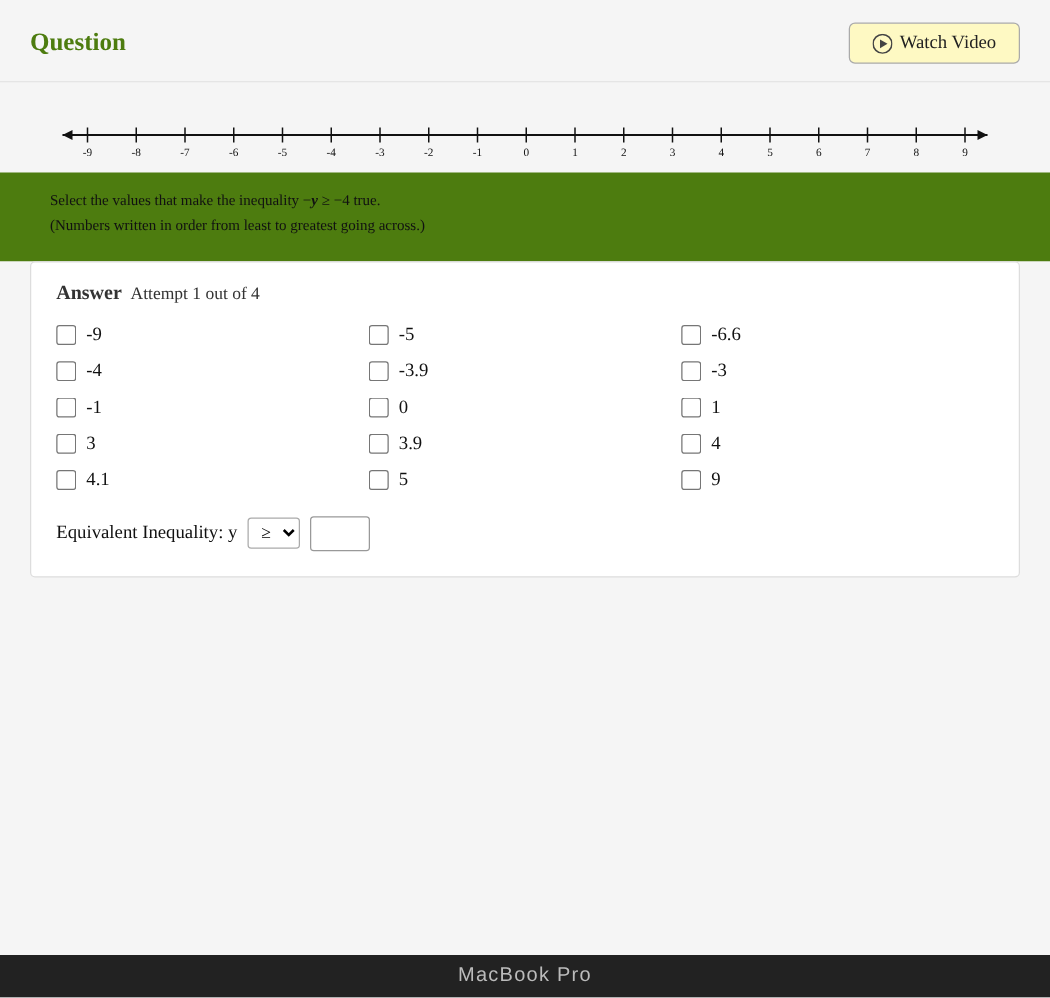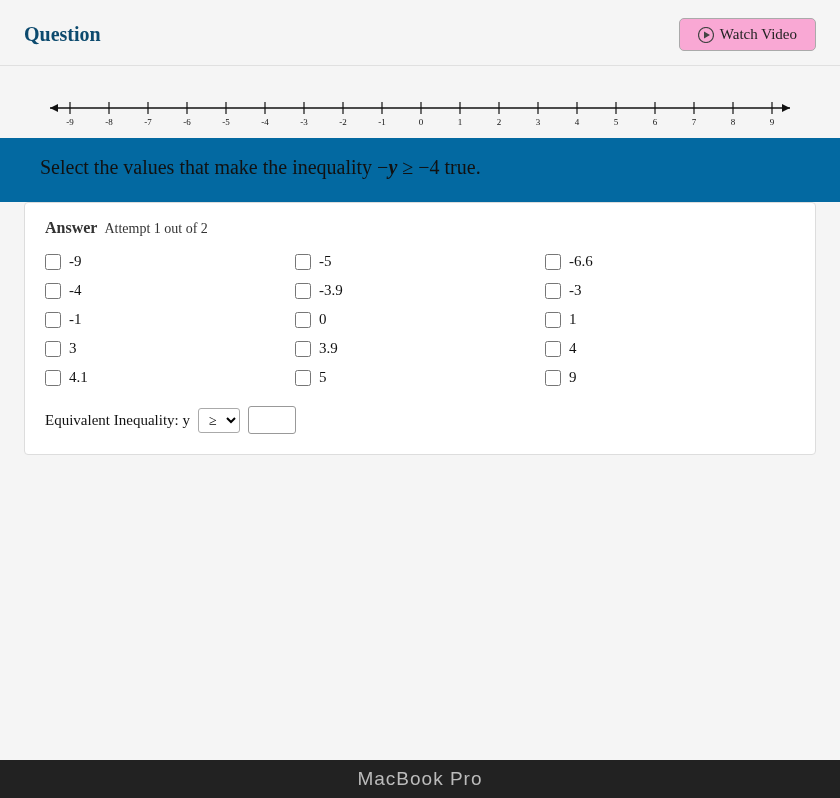--- a/index.html
+++ b/index.html
@@ -20,33 +20,33 @@
       display: flex;
       align-items: center;
       justify-content: space-between;
       padding: 18px 24px 14px 24px;
       background: #f5f5f5;
       border-bottom: 1px solid #e0e0e0;
     }
     .header-left {
       font-size: 20px;
       font-weight: bold;
-      color: #0c4a6e;
+      color: #4d7c0f;
       font-family: 'Georgia', serif;
     }
     .header-right {
       display: flex;
       gap: 10px;
     }
     .btn-watch {
       display: flex;
       align-items: center;
       gap: 6px;
       border: 1.5px solid #aaa;
-      background: #f9a8d4;
+      background: #fef9c3;
       border-radius: 5px;
       padding: 7px 18px;
       font-size: 15px;
       color: #222;
       cursor: pointer;
       font-family: 'Georgia', serif;
       text-align: right;
     }
     .btn-show {
       border: 1.5px solid #aaa;
@@ -75,22 +75,22 @@
       height: 40px;
       display: flex;
       align-items: center;
     }
     .number-line-svg {
       width: 100%;
       height: 40px;
     }
     .question-text {
       padding: 12px 40px 18px 40px;
-      background: #0369a1;
-      font-size: 20px;
+      background: #4d7c0f;
+      font-size: 12px;
       line-height: 1.7;
       color: #111;
       font-family: 'Georgia', serif;
     }
     .question-text .italic {
       font-style: italic;
       font-weight: bold;
     }
     .answer-section {
       margin: 0 24px 0 24px;
@@ -162,21 +162,21 @@
       padding: 9px 20px;
       font-size: 14px;
       cursor: pointer;
       font-family: 'Georgia', serif;
       font-weight: bold;
     }
     .macbook-bar {
       background: #222;
       color: #bbb;
       text-align: center;
-      font-size: 19px;
+      font-size: 16px;
       padding: 8px 0;
       font-family: 'Helvetica Neue', sans-serif;
       letter-spacing: 1px;
     }
   </style>
 </head>
 <body>
 
 <div class="main-content">
 
@@ -245,26 +245,27 @@
             <text x="693" y="37">8</text>
           <line x1="732" y1="14" x2="732" y2="26" stroke="#111" stroke-width="1.2"></line>
             <text x="732" y="37">9</text>
         </g>
       </svg>
     </div>
   </div>
 
   <div class="question-text">
     <div>Select the values that make the inequality −<span class="italic">y</span> ≥ −4 true.</div>
+    <div>(Numbers written in order from least to greatest going across.)</div>
   </div>
 
   <div class="answer-section">
     <div class="answer-header">
       <strong>Answer</strong>
-      &nbsp;<span>Attempt 1 out of 2</span>
+      &nbsp;<span>Attempt 1 out of 4</span>
     </div>
 
     <div class="checkboxes-grid">
 
       <label class="checkbox-item">
         <input type="checkbox" style="">
         <span>-9</span>
       </label>
       <label class="checkbox-item">
         <input type="checkbox" style="">

